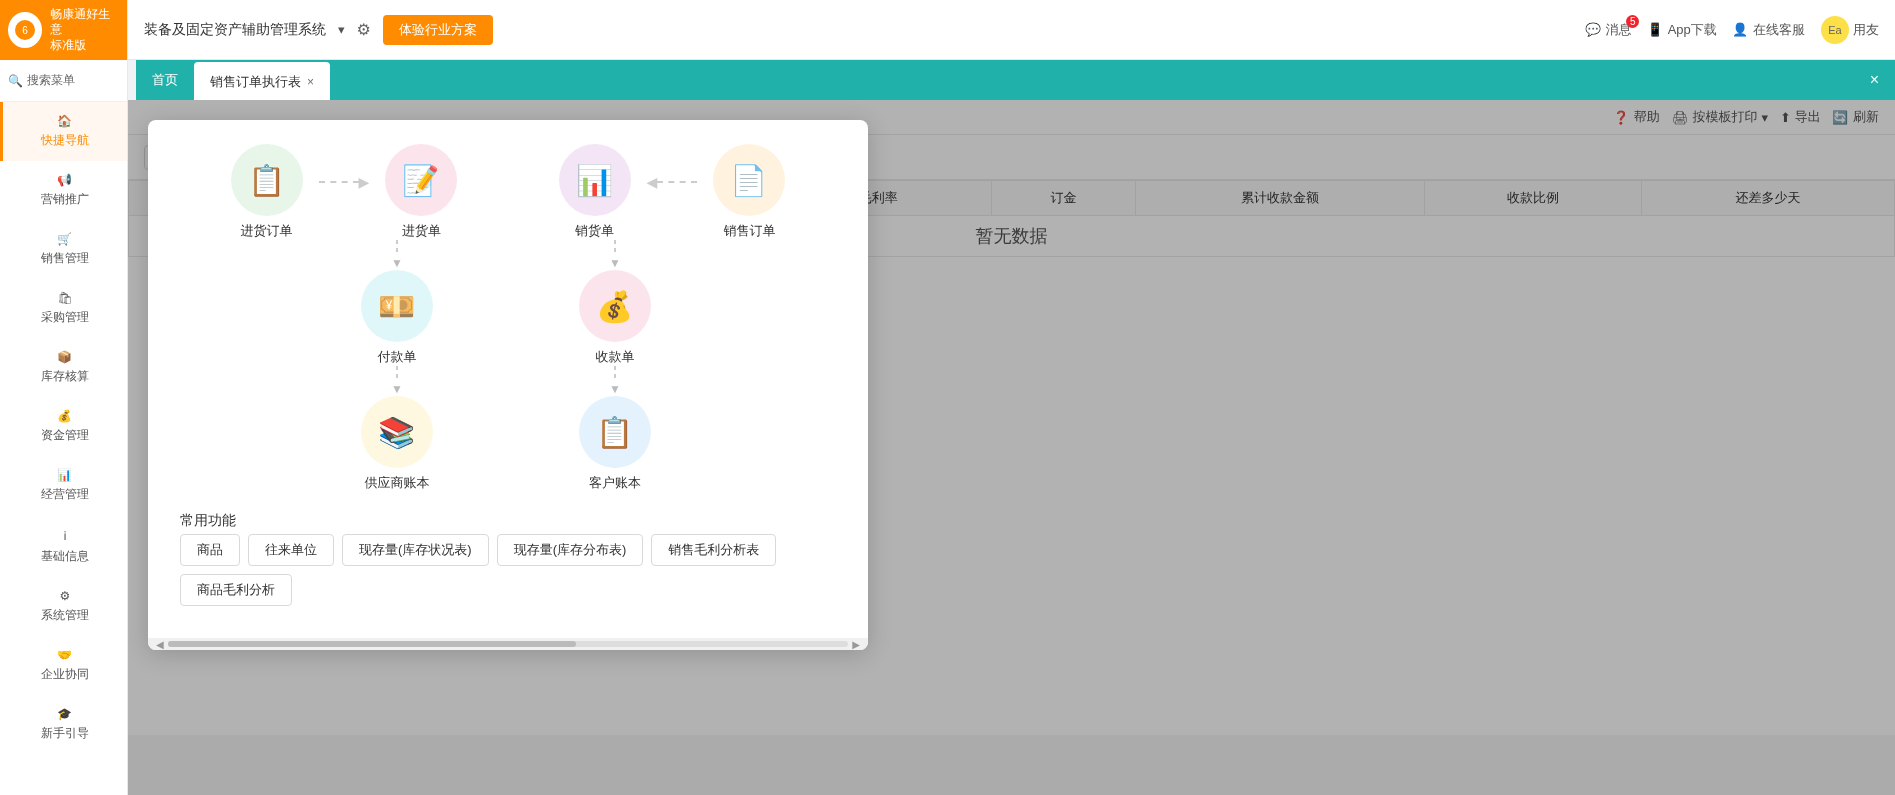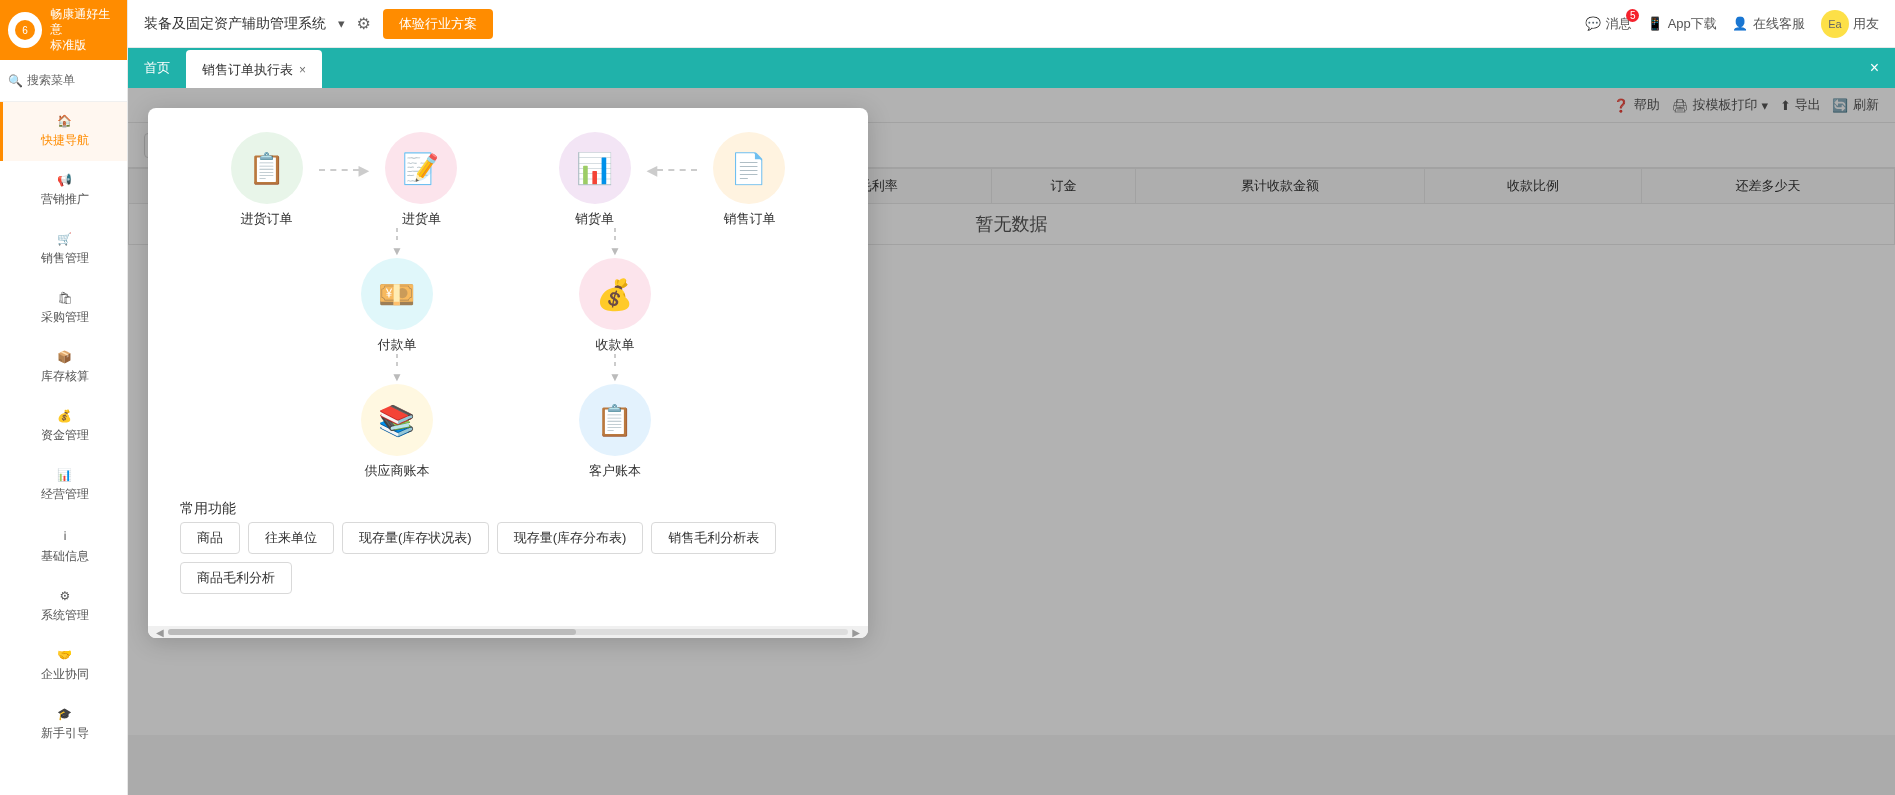--- a/index.html
+++ b/index.html
@@ -17,32 +17,32 @@
     .sidebar-search { padding: 8px; border-bottom: 1px solid #f0f0f0; }
     .sidebar-search-btn { width: 100%; background: none; border: none; cursor: pointer; display: flex; align-items: center; gap: 4px; color: #666; font-size: 12px; padding: 4px 0; }
     .sidebar-nav { flex: 1; overflow-y: auto; }
     .sidebar-item { display: flex; flex-direction: column; align-items: center; padding: 12px 8px; cursor: pointer; color: #555; font-size: 12px; gap: 4px; border-left: 3px solid transparent; transition: all 0.2s; }
     .sidebar-item.active { background: #fff7f0; color: #ff8c00; border-left-color: #ff8c00; }
 
     
     .main { flex: 1; display: flex; flex-direction: column; overflow: hidden; }
 
     
-    .top-header { height: 48px; background: #fff; border-bottom: 1px solid #e8e8e8; display: flex; align-items: center; padding: 7px 16px; gap: 12px; }
+    .top-header { height: 60px; background: #fff; border-bottom: 1px solid #e8e8e8; display: flex; align-items: center; padding: 7px 16px; gap: 12px; }
     .system-title { font-size: 14px; color: #333; font-weight: 500; }
     .header-dropdown { display: flex; align-items: center; gap: 4px; cursor: pointer; color: #555; }
     .header-actions { margin-left: auto; display: flex; align-items: center; gap: 16px; }
     .header-btn { display: flex; align-items: center; gap: 4px; color: #555; font-size: 13px; cursor: pointer; position: relative; }
     .badge { background: #f5222d; color: #fff; border-radius: 10px; font-size: 10px; padding: 1px 4px; position: absolute; top: -6px; right: -8px; }
     .trial-btn { background: #ff8c00; color: #fff; border: none; border-radius: 4px; padding: 6px 16px; cursor: pointer; font-size: 13px; }
     .gear-btn { background: none; border: none; cursor: pointer; color: #666; font-size: 16px; }
     .avatar { width: 28px; height: 28px; background: #fde047; border-radius: 50%; display: flex; align-items: center; justify-content: center; font-size: 11px; color: #666; }
 
     
-    .tab-bar { height: 40px; background: #20b2aa; display: flex; align-items: center; padding: 0 0; position: relative; }
+    .tab-bar { height: 40px; background: #20b2aa; display: flex; align-items: center; padding: 0 0; position: relative; margin-left: 8px; }
     .tab-item { height: 40px; display: flex; align-items: center; padding: 0 16px; cursor: pointer; color: #fff; font-size: 13px; gap: 6px; }
     .tab-item.home { background: #20b2aa; }
     .tab-item.active { background: #fff; color: #333; border-radius: 4px 4px 0 0; margin-top: 4px; }
     .tab-close { font-size: 12px; cursor: pointer; opacity: 0.7; }
     .tab-bar-close { position: absolute; right: 16px; color: #fff; cursor: pointer; font-size: 16px; }
 
     
     .content-area { flex: 1; background: #f5f5f5; position: relative; overflow: hidden; }
 
     

